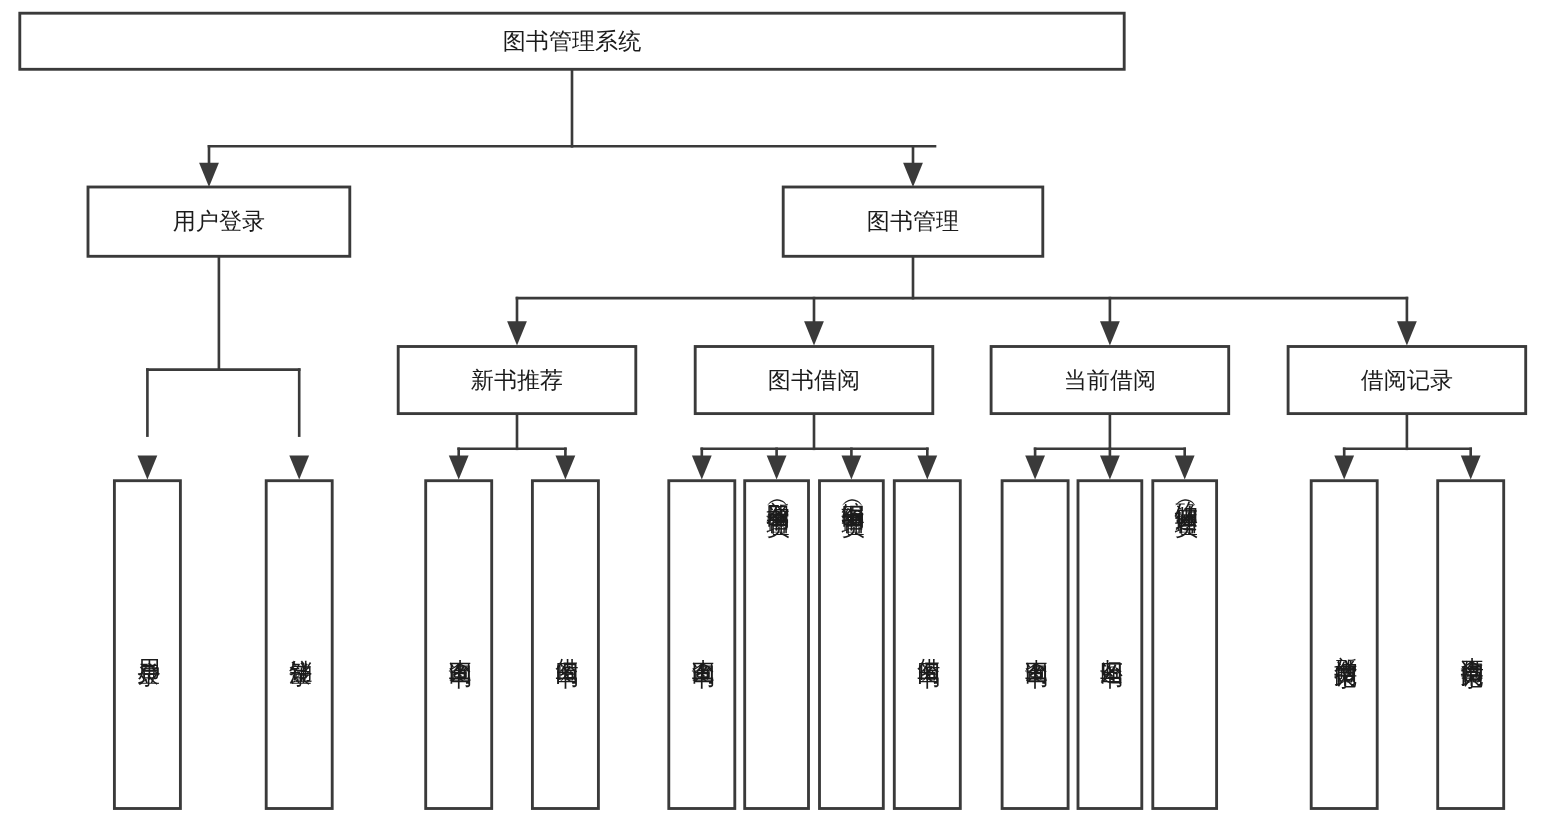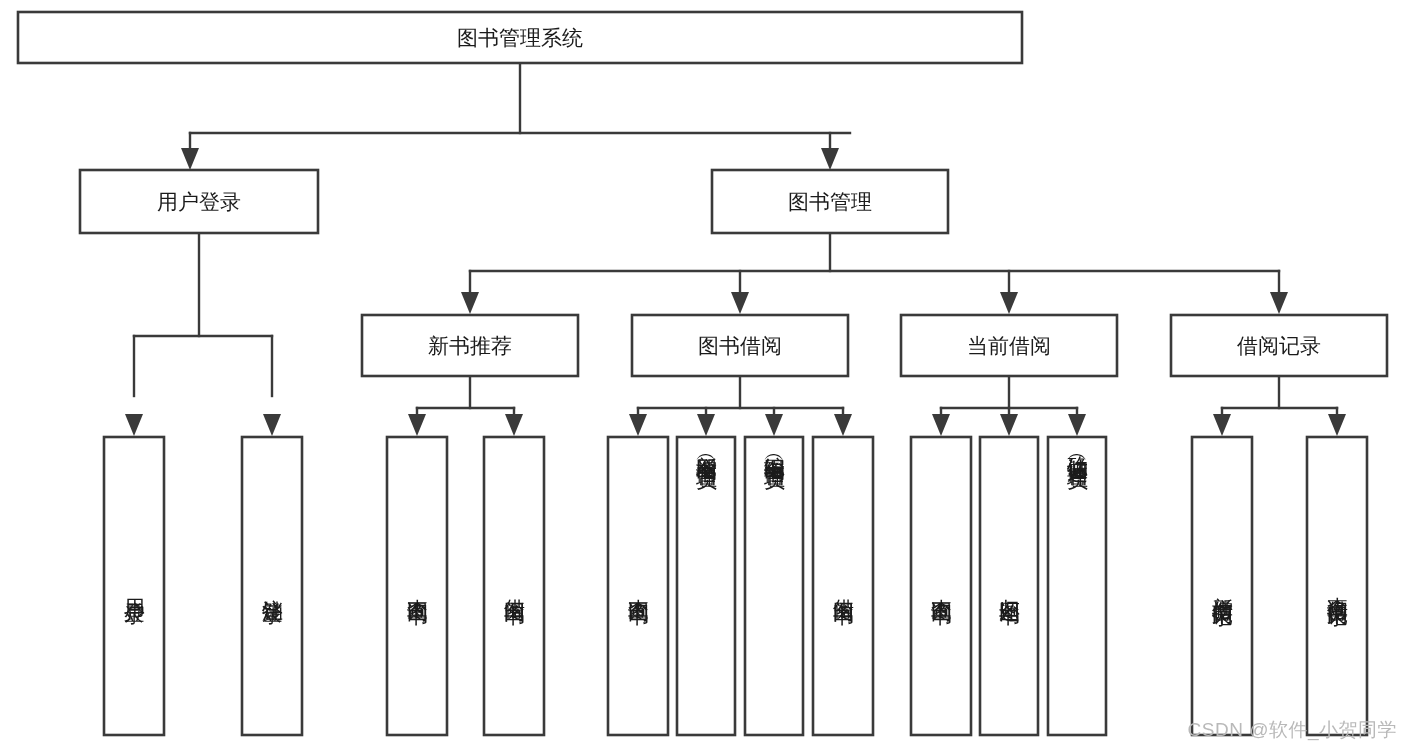--- a/index.html
+++ b/index.html
@@ -215,14 +215,13 @@
   <div class="node-label-v align-top" style="left:745px; top:437px; width:58px; height:298px;">编辑图书（管理员）</div>
   <div class="node-label-v" style="left:813px; top:437px; width:60px; height:298px;">借阅图书</div>
 
   <div class="node-label-v" style="left:911px; top:437px; width:60px; height:298px;">查询图书</div>
   <div class="node-label-v" style="left:980px; top:437px; width:58px; height:298px;">归还图书</div>
   <div class="node-label-v align-top" style="left:1048px; top:437px; width:58px; height:298px;">确认归还（管理员）</div>
 
   <div class="node-label-v" style="left:1192px; top:437px; width:60px; height:298px;">新增借阅记录</div>
   <div class="node-label-v" style="left:1307px; top:437px; width:60px; height:298px;">查询借阅记录</div>
 
-  <div class="watermark">CSDN @软件_小贺同学</div>
 </div>
 
 </body></html>

